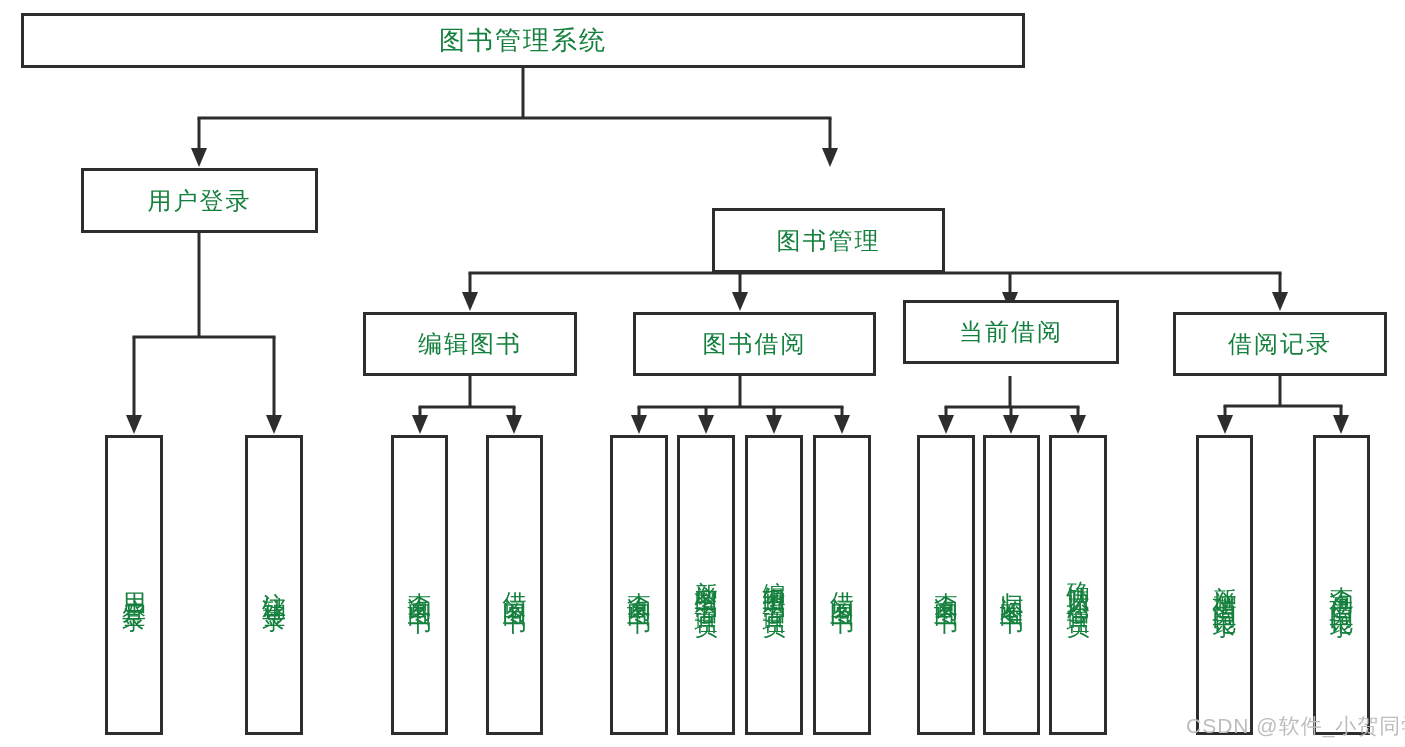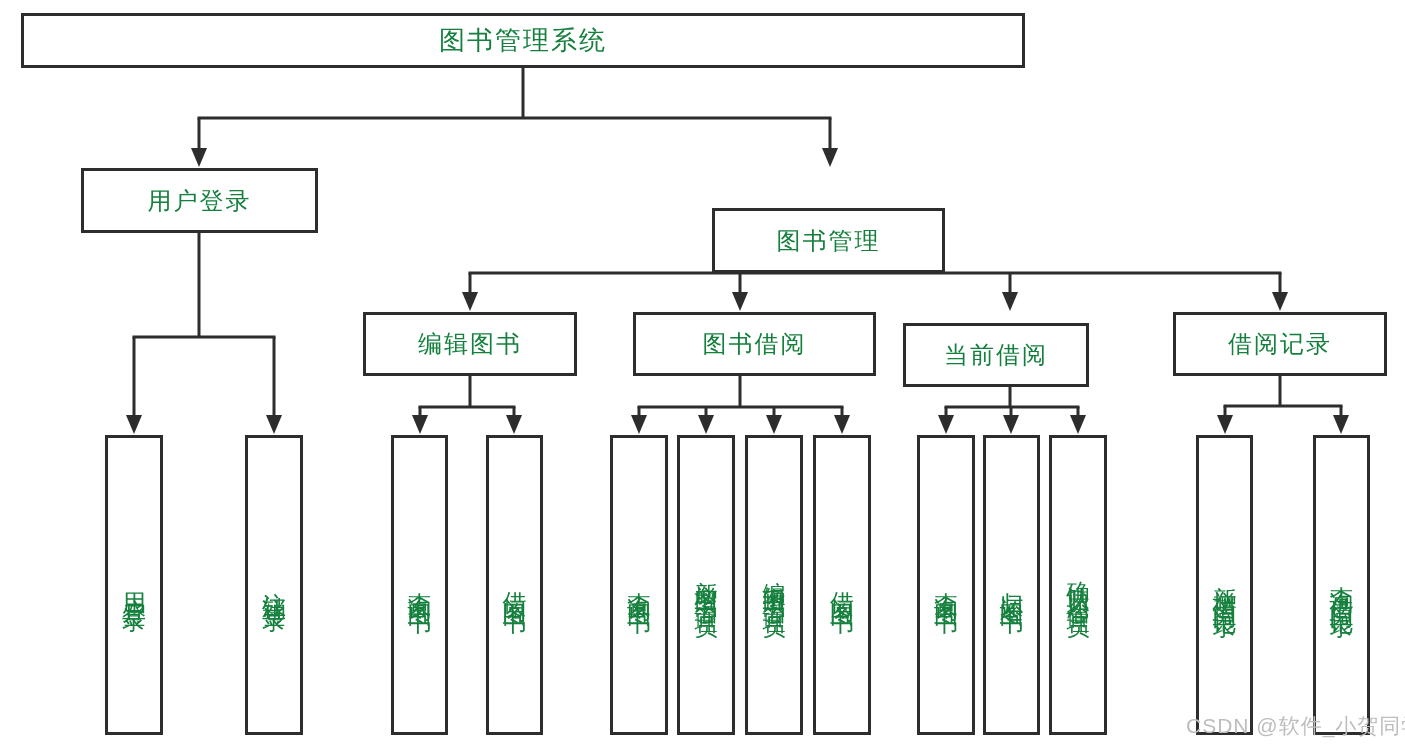--- a/index.html
+++ b/index.html
@@ -126,21 +126,21 @@
     </g>
   </svg>
 
   <div class="node title" style="left:21px; top:13px; width:1004px; height:55px;">图书管理系统</div>
 
   <div class="node" style="left:81px; top:168px; width:237px; height:65px;">用户登录</div>
   <div class="node" style="left:712px; top:168px; width:233px; height:65px;margin-top:40px;">图书管理</div>
 
   <div class="node" style="left:363px; top:312px; width:214px; height:64px;">编辑图书</div>
   <div class="node" style="left:633px; top:312px; width:243px; height:64px;">图书借阅</div>
-  <div class="node" style="left:903px; top:323px; width:186px; height:64px;">当前借阅</div>
+  <div class="node" style="left:903px; top:300px; width:216px; height:64px;">当前借阅</div>
   <div class="node" style="left:1173px; top:312px; width:214px; height:64px;">借阅记录</div>
 
   <div class="node vnode" style="left:105px; top:435px; width:58px; height:300px;">用户登录</div>
   <div class="node vnode" style="left:245px; top:435px; width:58px; height:300px;">注销登录</div>
 
   <div class="node vnode" style="left:391px; top:435px; width:57px; height:300px;">查询图书</div>
   <div class="node vnode" style="left:486px; top:435px; width:57px; height:300px;">借阅图书</div>
 
   <div class="node vnode" style="left:610px; top:435px; width:58px; height:300px;">查询图书</div>
   <div class="node vnode long" style="left:677px; top:435px; width:58px; height:300px;">新增图书（管理员）</div>

